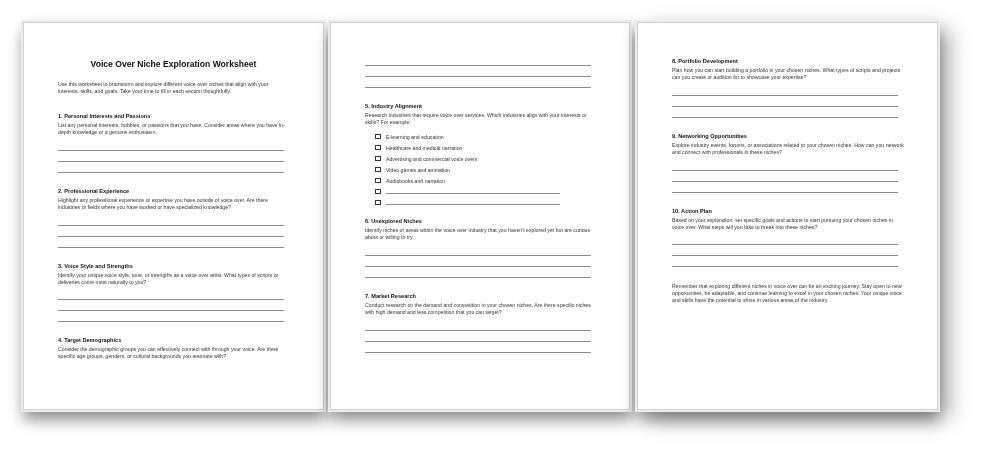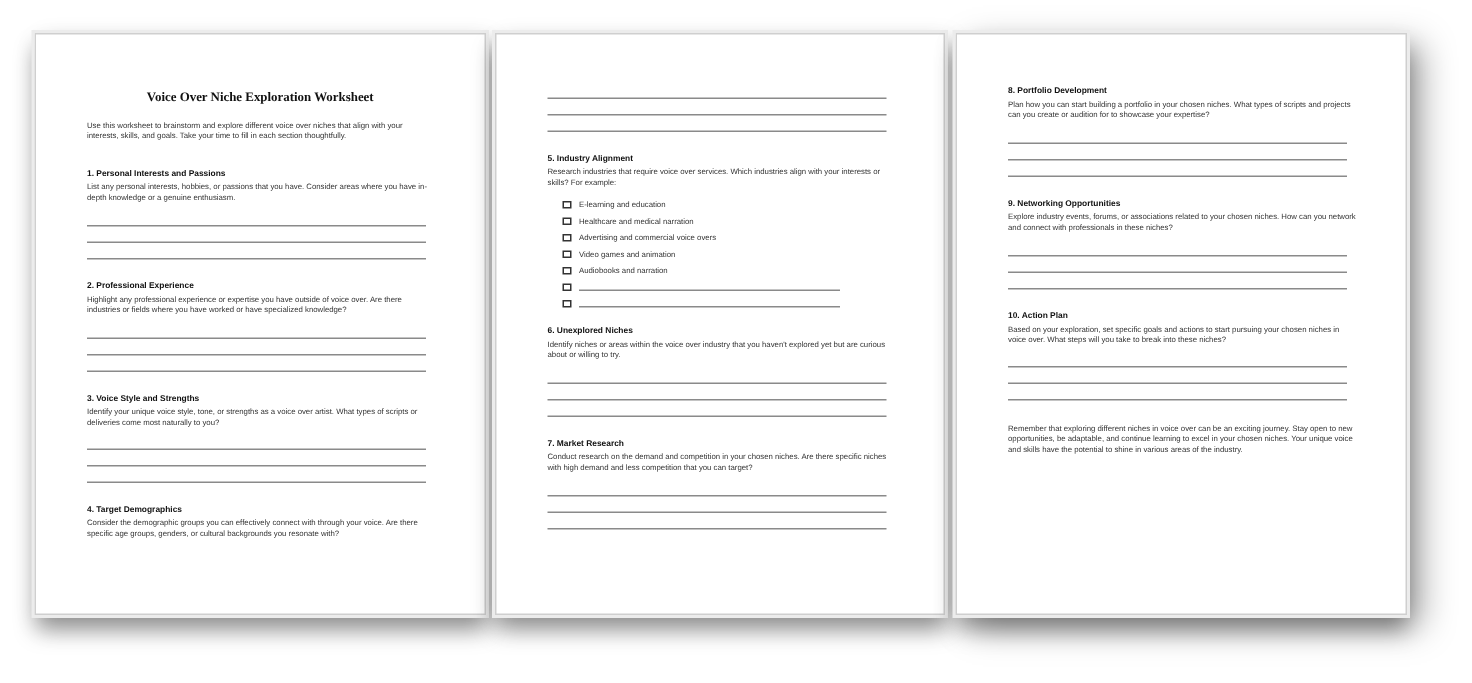--- a/index.html
+++ b/index.html
@@ -26,21 +26,21 @@
   .heading { font-size:5.6px; font-weight:bold; color:#111; white-space:nowrap; }
   .rule { height:0; border-top:0.8px solid #8a8a8a; }
   .cb-row { display:flex; align-items:center; font-size:5.2px; color:#333; white-space:nowrap; }
   .cb { width:4px; height:3.4px; border:0.8px solid #333; margin-right:5px; flex:none; }
   .cb-line { border-top:0.8px solid #8a8a8a; width:174px; margin-top:4px; }
 </style>
 </head>
 <body>
 
 <div class="page" id="page1">
-  <div class="abs title" style="left:0;width:299px;top:36px;font-family:Liberation Serif, serif;">Voice Over Niche Exploration Worksheet</div>
+  <div class="abs title" style="left:0;width:299px;top:36px;">Voice Over Niche Exploration Worksheet</div>
   <div class="abs para" style="left:34px;width:232px;top:58px;">Use this worksheet to brainstorm and explore different voice over niches that align with your interests, skills, and goals. Take your time to fill in each section thoughtfully.</div>
 
   <div class="abs heading" style="left:34px;top:90px;">1. Personal Interests and Passions</div>
   <div class="abs para" style="left:34px;width:232px;top:99px;">List any personal interests, hobbies, or passions that you have. Consider areas where you have in-depth knowledge or a genuine enthusiasm.</div>
   <div class="abs rule" style="left:34px;width:226px;top:127px;"></div>
   <div class="abs rule" style="left:34px;width:226px;top:138px;"></div>
   <div class="abs rule" style="left:34px;width:226px;top:149px;"></div>
 
   <div class="abs heading" style="left:34px;top:165px;">2. Professional Experience</div>
   <div class="abs para" style="left:34px;width:232px;top:174px;">Highlight any professional experience or expertise you have outside of voice over. Are there industries or fields where you have worked or have specialized knowledge?</div>

